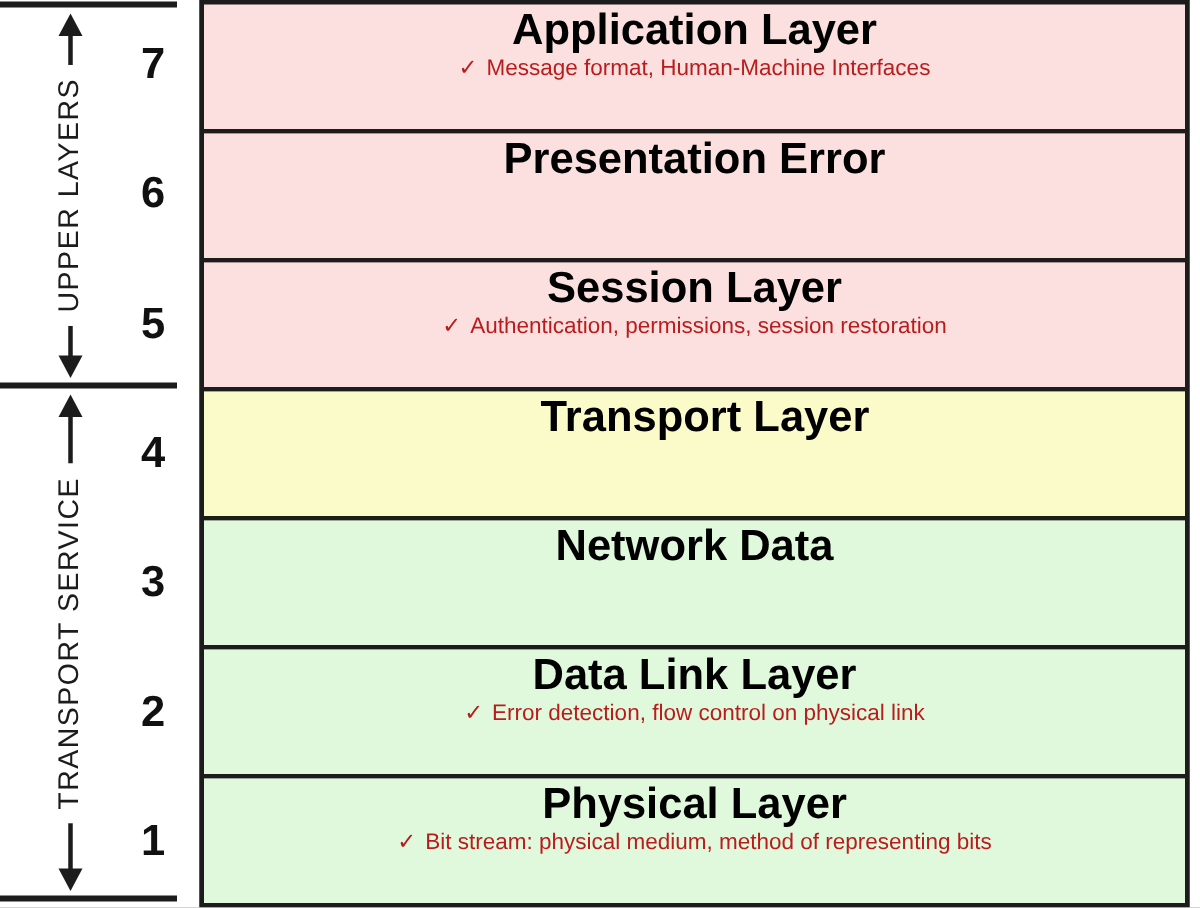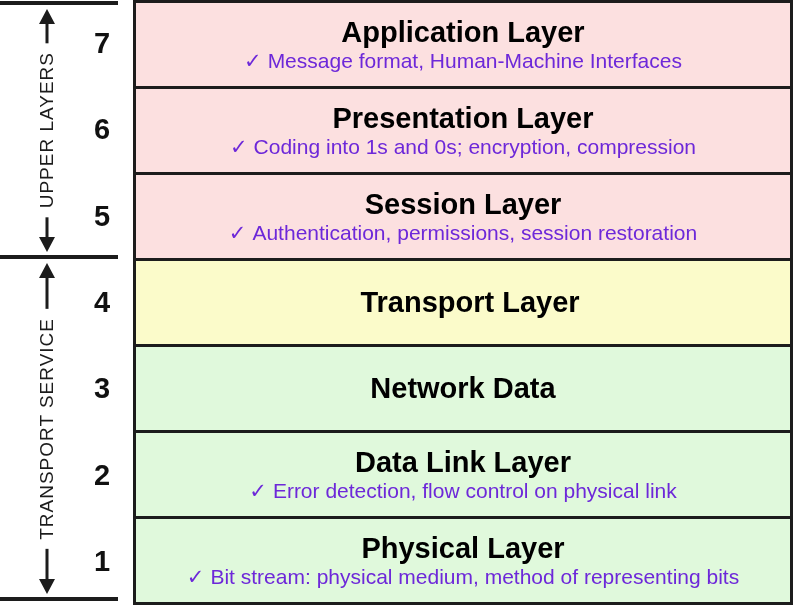--- a/index.html
+++ b/index.html
@@ -95,40 +95,40 @@
     border: 3px solid #1c1c1c;
     display: flex;
     flex-direction: column;
     background: #1c1c1c;
   }
   .layer {
     flex: 1;
     border-bottom: 3px solid #1c1c1c;
     display: flex;
     flex-direction: column;
-    justify-content: center;
+    justify-content: flex-start;
     align-items: center;
     gap: 3px;
     padding: 2px 10px;
   }
   .layer:last-child { border-bottom: none; }
   .layer.pink   { background: #fce0e0; }
   .layer.yellow { background: #fbfbca; padding-left: 24px; }
   .layer.green  { background: #e0f9dc; }
 
   .layer-title {
     font-size: 29px;
     font-weight: bold;
     line-height: 1.05;
     color: #000;
   }
   .layer-desc {
-    font-size: 21px;
+    font-size: 15px;
     line-height: 1.05;
-    color: #6d28d9;
+    color: #b91c1c;
     white-space: nowrap;
   }
   .check { margin-right: 6px; }
 </style>
 </head>
 <body>
 
 <div class="figure">
 
   <div class="gutter">
@@ -168,24 +168,21 @@
   <div class="stack">
 
     <div class="layer pink">
       <div class="layer-title">Application Layer</div>
       <div class="layer-desc">
         <span class="check">✓</span><span>Message format, Human-Machine Interfaces</span>
       </div>
     </div>
 
     <div class="layer pink">
-      <div class="layer-title">Presentation Layer</div>
-      <div class="layer-desc">
-        <span class="check">✓</span><span>Coding into 1s and 0s; encryption, compression</span>
-      </div>
+      <div class="layer-title">Presentation Error</div>
     </div>
 
     <div class="layer pink">
       <div class="layer-title">Session Layer</div>
       <div class="layer-desc">
         <span class="check">✓</span><span>Authentication, permissions, session restoration</span>
       </div>
     </div>
 
     <div class="layer yellow">

